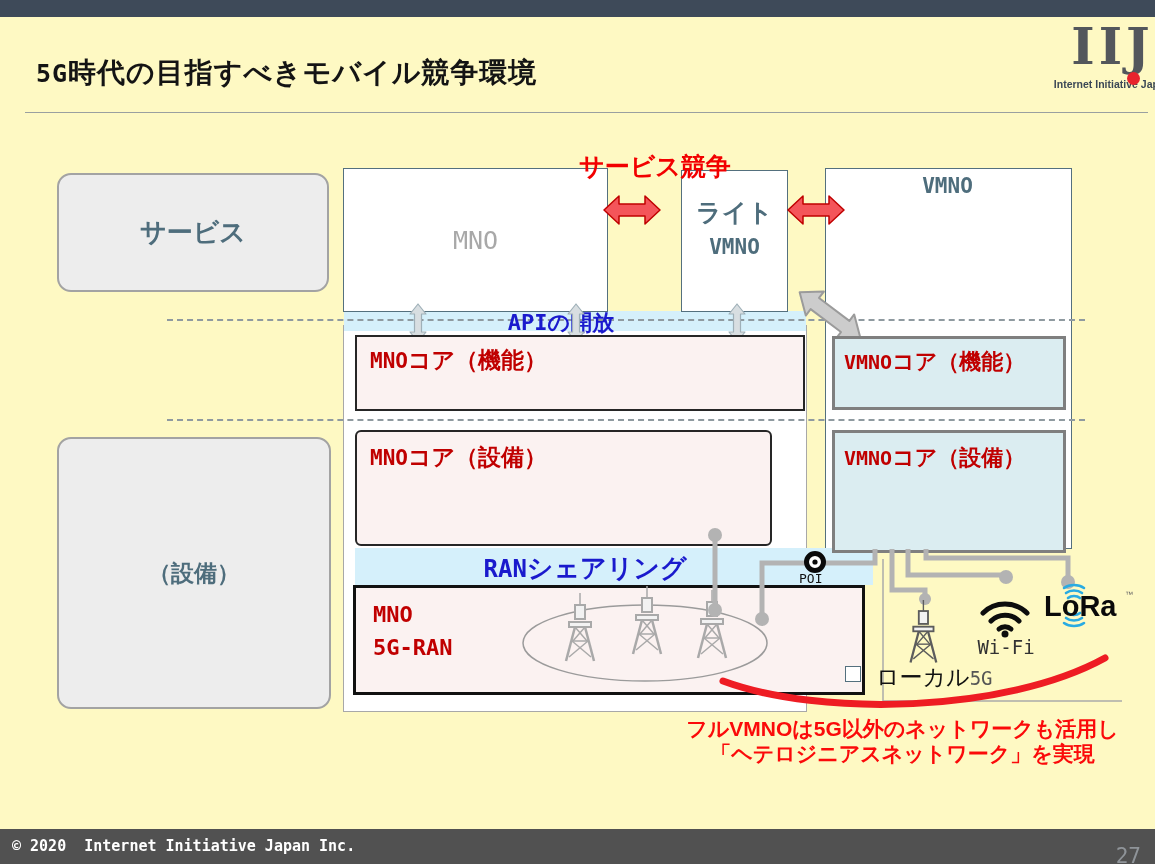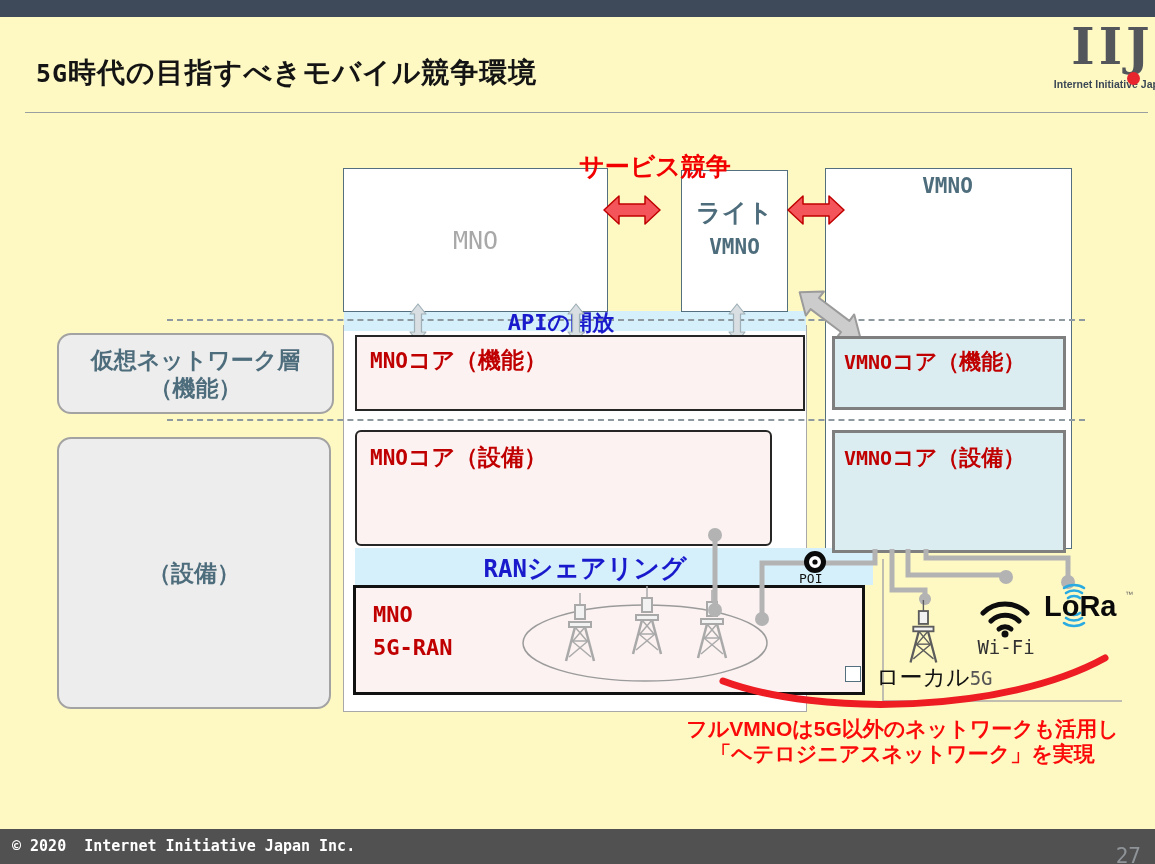--- a/index.html
+++ b/index.html
@@ -48,23 +48,22 @@
 
   <div class="abs" id="topbar"></div>
   <div class="abs" id="title"><span class="lat mono">5G</span><span>時代の目指すべきモバイル競争環境</span></div>
   <div class="abs" id="rule"></div>
   <div class="abs" id="logo">
     <div class="iij">IIJ</div>
     <div class="dot"></div>
     <div class="sub">Internet Initiative Japan</div>
   </div>
 
-  <div class="abs layerbox" style="left:57px;top:333px;width:273px;height:77px;font-size:23px;line-height:28px;">
-    <span>仮想ネットワーク層</span>
-    <span>（機能）</span>
+  <div class="abs layerbox" style="left:57px;top:173px;width:268px;height:115px;font-size:26px;">
+    <span>サービス</span>
   </div>
   <div class="abs layerbox" style="left:57px;top:437px;width:270px;height:268px;font-size:23px;line-height:30px;">
     <span>（設備）</span>
   </div>
 
   <div class="abs graycontainer" style="left:343px;top:325px;width:462px;height:385px;"></div>
   <div class="abs thinbox" style="left:825px;top:168px;width:245px;height:379px;"></div>
 
   <div class="abs band" style="left:344px;top:311px;width:462px;height:20px;"></div>
   <div class="abs band" style="left:355px;top:548px;width:518px;height:37px;"></div>

